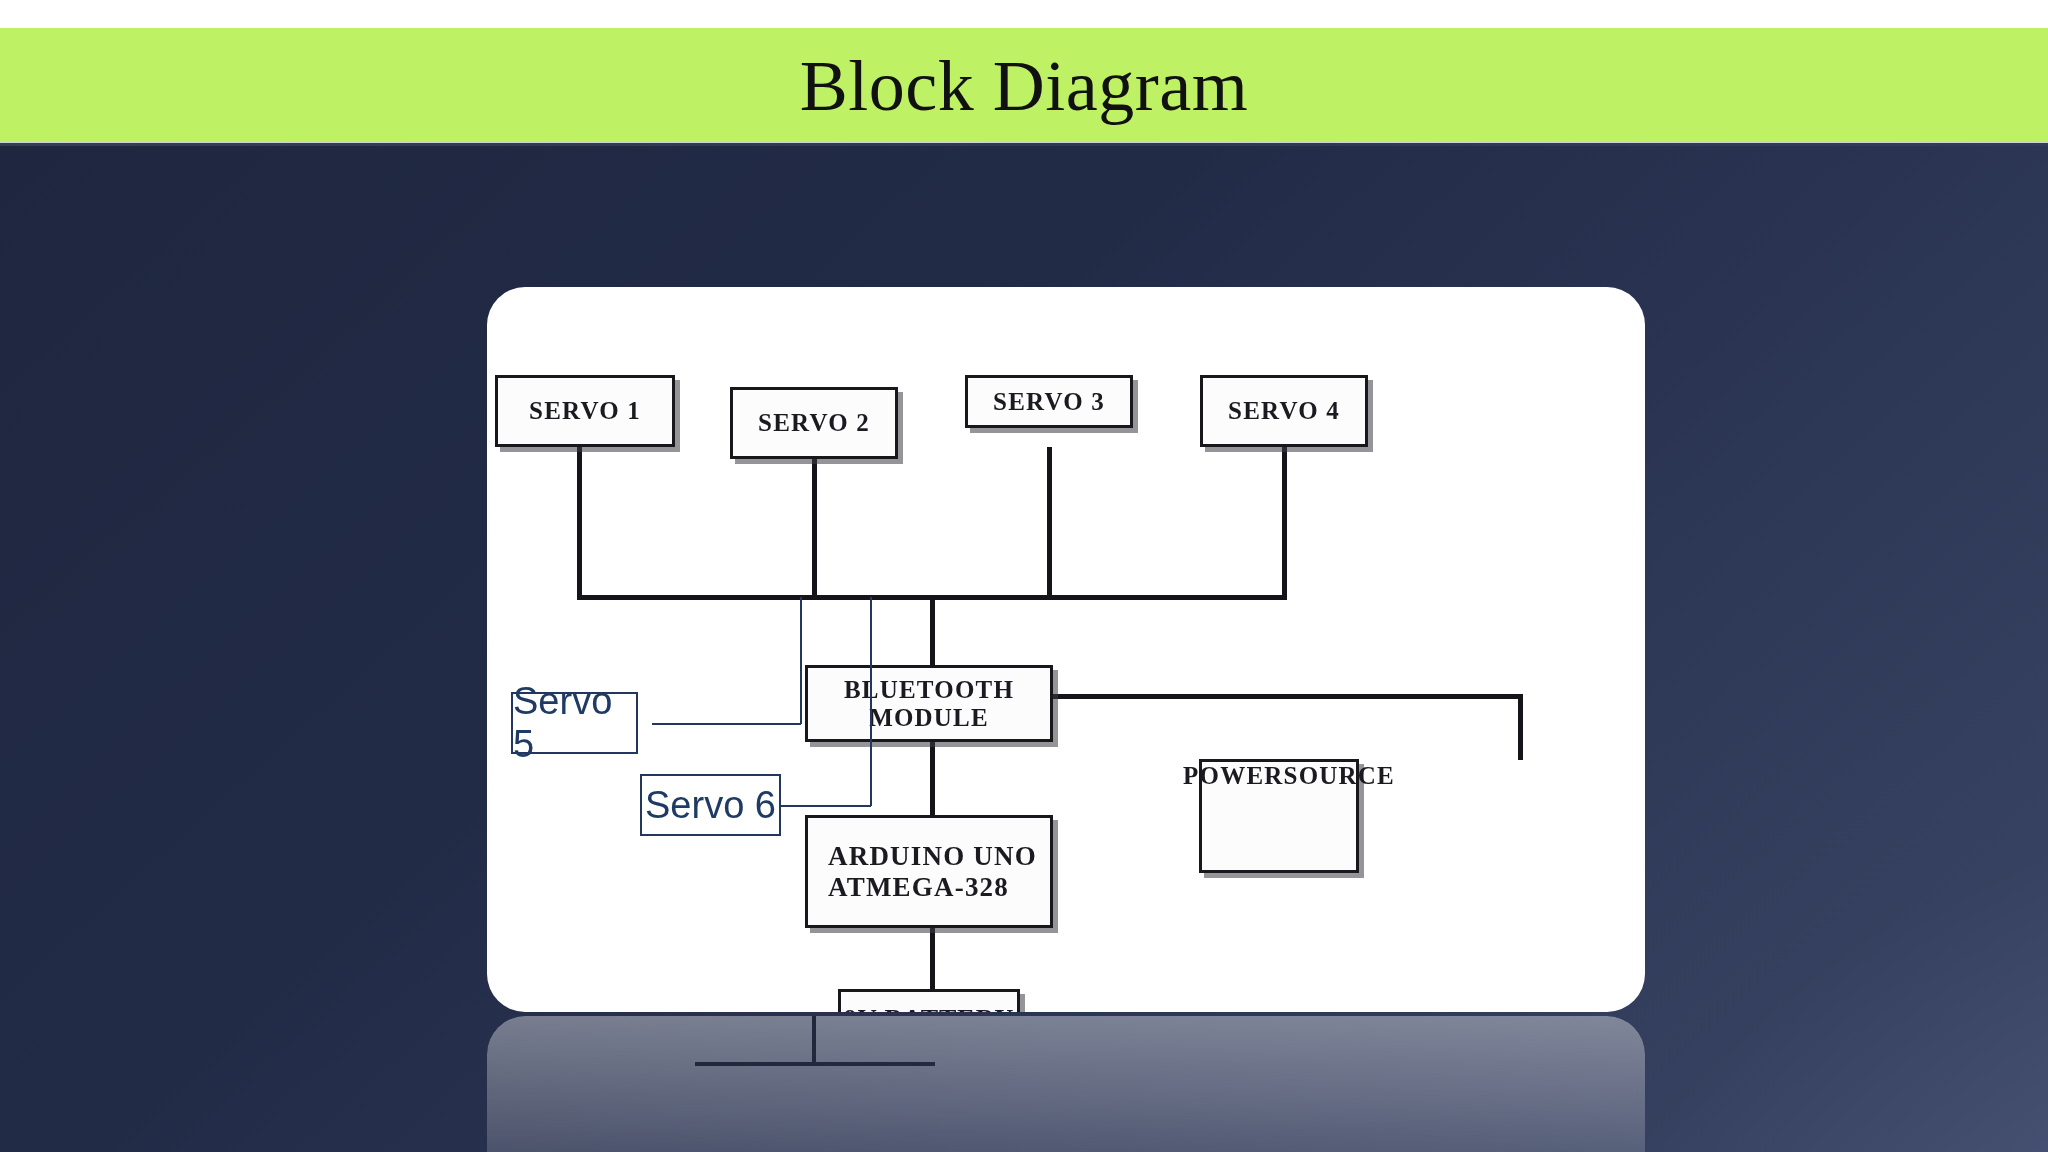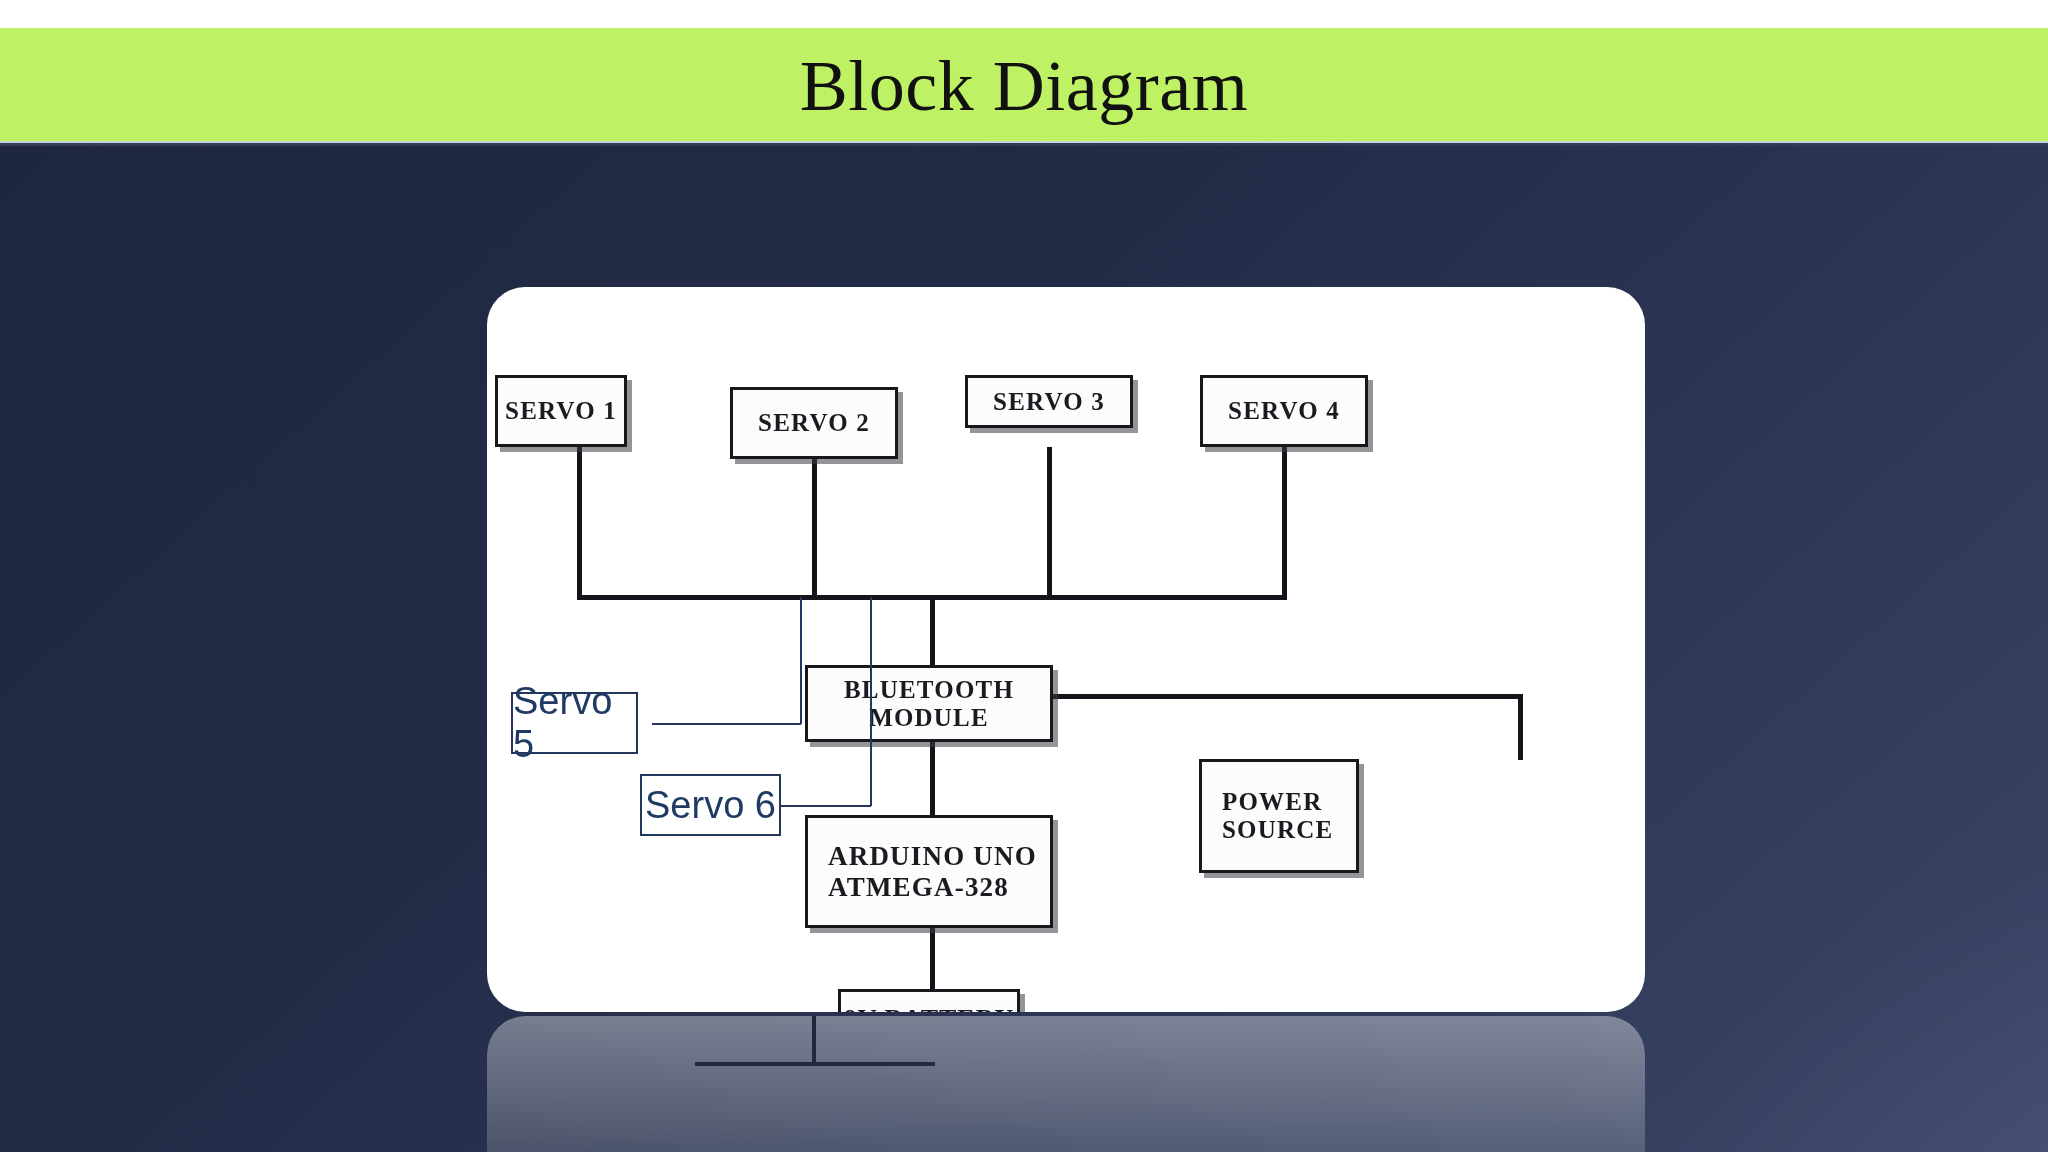--- a/index.html
+++ b/index.html
@@ -187,21 +187,21 @@
 
       <div class="wire v" style="left:443px; top:308px; height:72px;"></div>
 
       <div class="wire v" style="left:443px; top:455px; height:75px;"></div>
 
       <div class="wire v" style="left:443px; top:640px; height:78px;"></div>
 
       <div class="wire h" style="left:560px; top:407px; width:476px;"></div>
       <div class="wire v" style="left:1031px; top:407px; height:66px;"></div>
 
-      <div class="blk blk-servo center" style="left:8px; top:88px; width:132px; height:72px;">
+      <div class="blk blk-servo center" style="left:8px; top:88px; width:180px; height:72px;">
         <span>SERVO 1</span>
       </div>
 
       <div class="blk blk-servo center" style="left:243px; top:100px; width:168px; height:72px;">
         <span>SERVO 2</span>
       </div>
 
       <div class="blk blk-servo center" style="left:478px; top:88px; width:168px; height:53px;">
         <span>SERVO 3</span>
       </div>
@@ -213,21 +213,21 @@
       <div class="blk blk-bt center" style="left:318px; top:378px; width:248px; height:77px; flex-direction:column; justify-content:center;">
         <span>BLUETOOTH</span>
         <span>MODULE</span>
       </div>
 
       <div class="blk blk-ard lead" style="left:318px; top:528px; width:248px; height:113px; flex-direction:column; justify-content:center; align-items:flex-start;">
         <span>ARDUINO UNO</span>
         <span>ATMEGA-328</span>
       </div>
 
-      <div class="blk blk-pwr lead" style="left:712px; top:472px; width:160px; height:114px; flex-direction:column; justify-content:center; align-items:flex-start;text-align:right;">
+      <div class="blk blk-pwr lead" style="left:712px; top:472px; width:160px; height:114px; justify-content:center; align-items:flex-start;text-align:right;">
         <span>POWER</span>
         <span>SOURCE</span>
       </div>
 
       <div class="blk blk-bat center" style="left:351px; top:702px; width:182px; height:60px; overflow:visible;">
         <span>9V BATTERY</span>
       </div>
 
       <div class="nwire v" style="left:313px; top:310px; height:127px;"></div>
       <div class="nwire h" style="left:165px; top:436px; width:149px;"></div>

